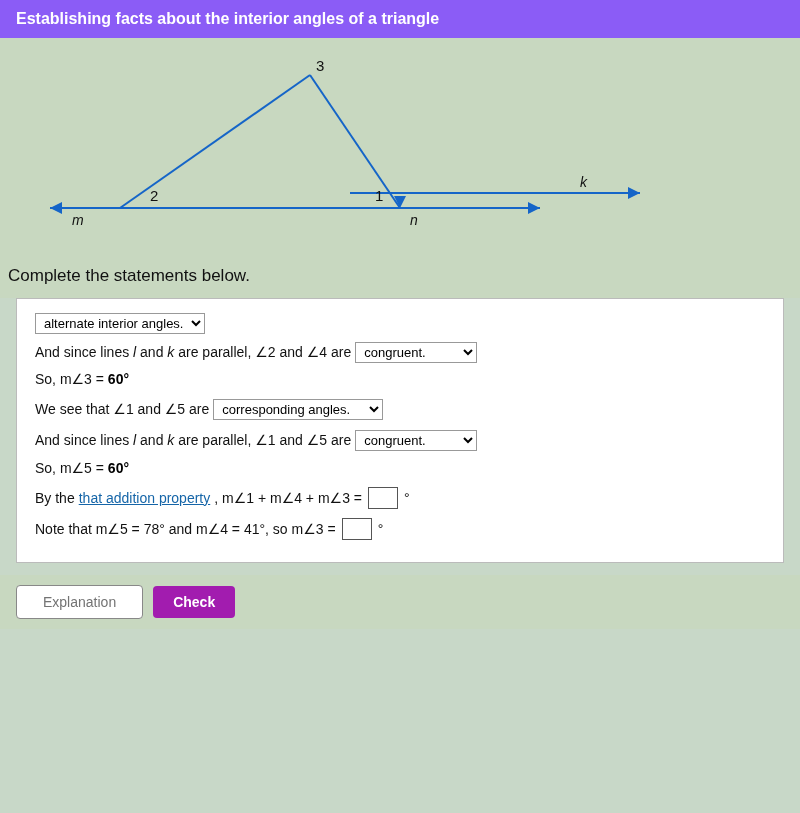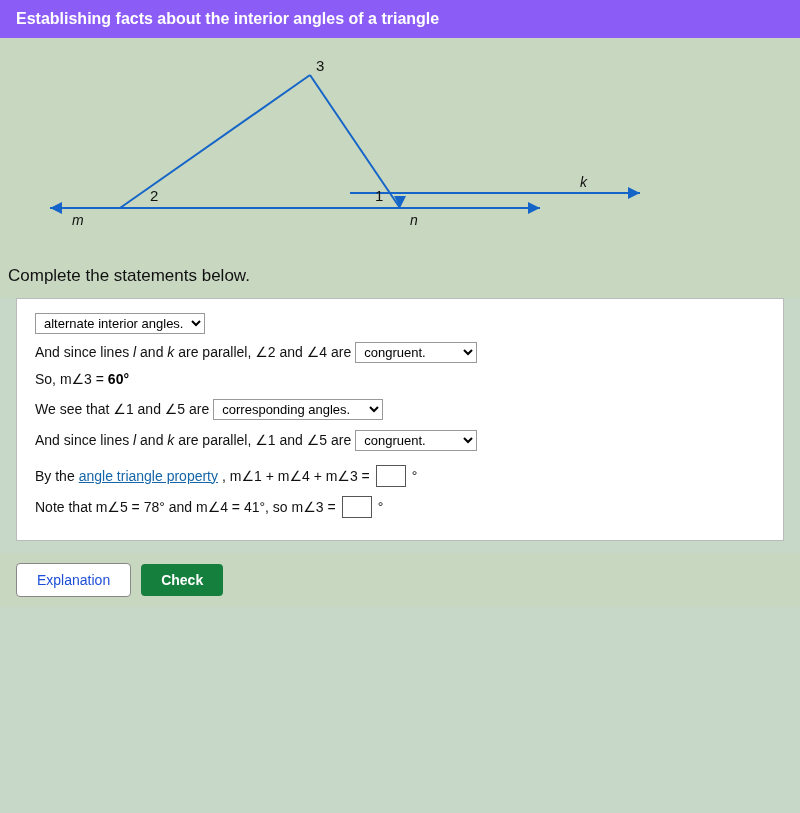--- a/index.html
+++ b/index.html
@@ -85,27 +85,27 @@
       display: flex;
       align-items: center;
       padding: 10px 16px;
       gap: 10px;
       background: #c8d8c0;
     }
     .btn-explanation {
       background: white;
       border: 1px solid #888;
       border-radius: 4px;
-      padding: 8px 20px;
-      font-size: 14px;
-      cursor: pointer;
-      color: #1d4ed8;
+      padding: 8px 26px;
+      font-size: 14px;
+      cursor: pointer;
+      color: #737373;
     }
     .btn-check {
-      background: #15803d;
+      background: #a21caf;
       border: none;
       border-radius: 4px;
       padding: 8px 20px;
       font-size: 14px;
       cursor: pointer;
       color: white;
       font-weight: bold;
     }
     .degree-val {
       font-weight: bold;
@@ -192,26 +192,29 @@
 
   <div class="statement-row">
     <span>And since lines <em>l</em> and <em>k</em> are parallel, ∠1 and ∠5 are</span>
     <select>
       <option selected="">congruent.</option>
       <option>supplementary.</option>
       <option>complementary.</option>
     </select>
   </div>
 
+  <div class="result-line">
+    <span>So, m∠5 = </span><span class="degree-val">60°</span>
+  </div>
 
   <div class="section-divider"></div>
 
   <div class="statement-row">
     <span>By the </span>
-    <span class="underline-link">angle triangle property</span>
+    <span class="underline-link">that addition property</span>
     <span>, m∠1 + m∠4 + m∠3 =</span>
     <span class="answer-box"></span>
     <span>°</span>
   </div>
 
   <div class="statement-row">
     <span>Note that m∠5 = 78° and m∠4 = 41°, so m∠3 =</span>
     <span class="answer-box"></span>
     <span>°</span>
   </div>

